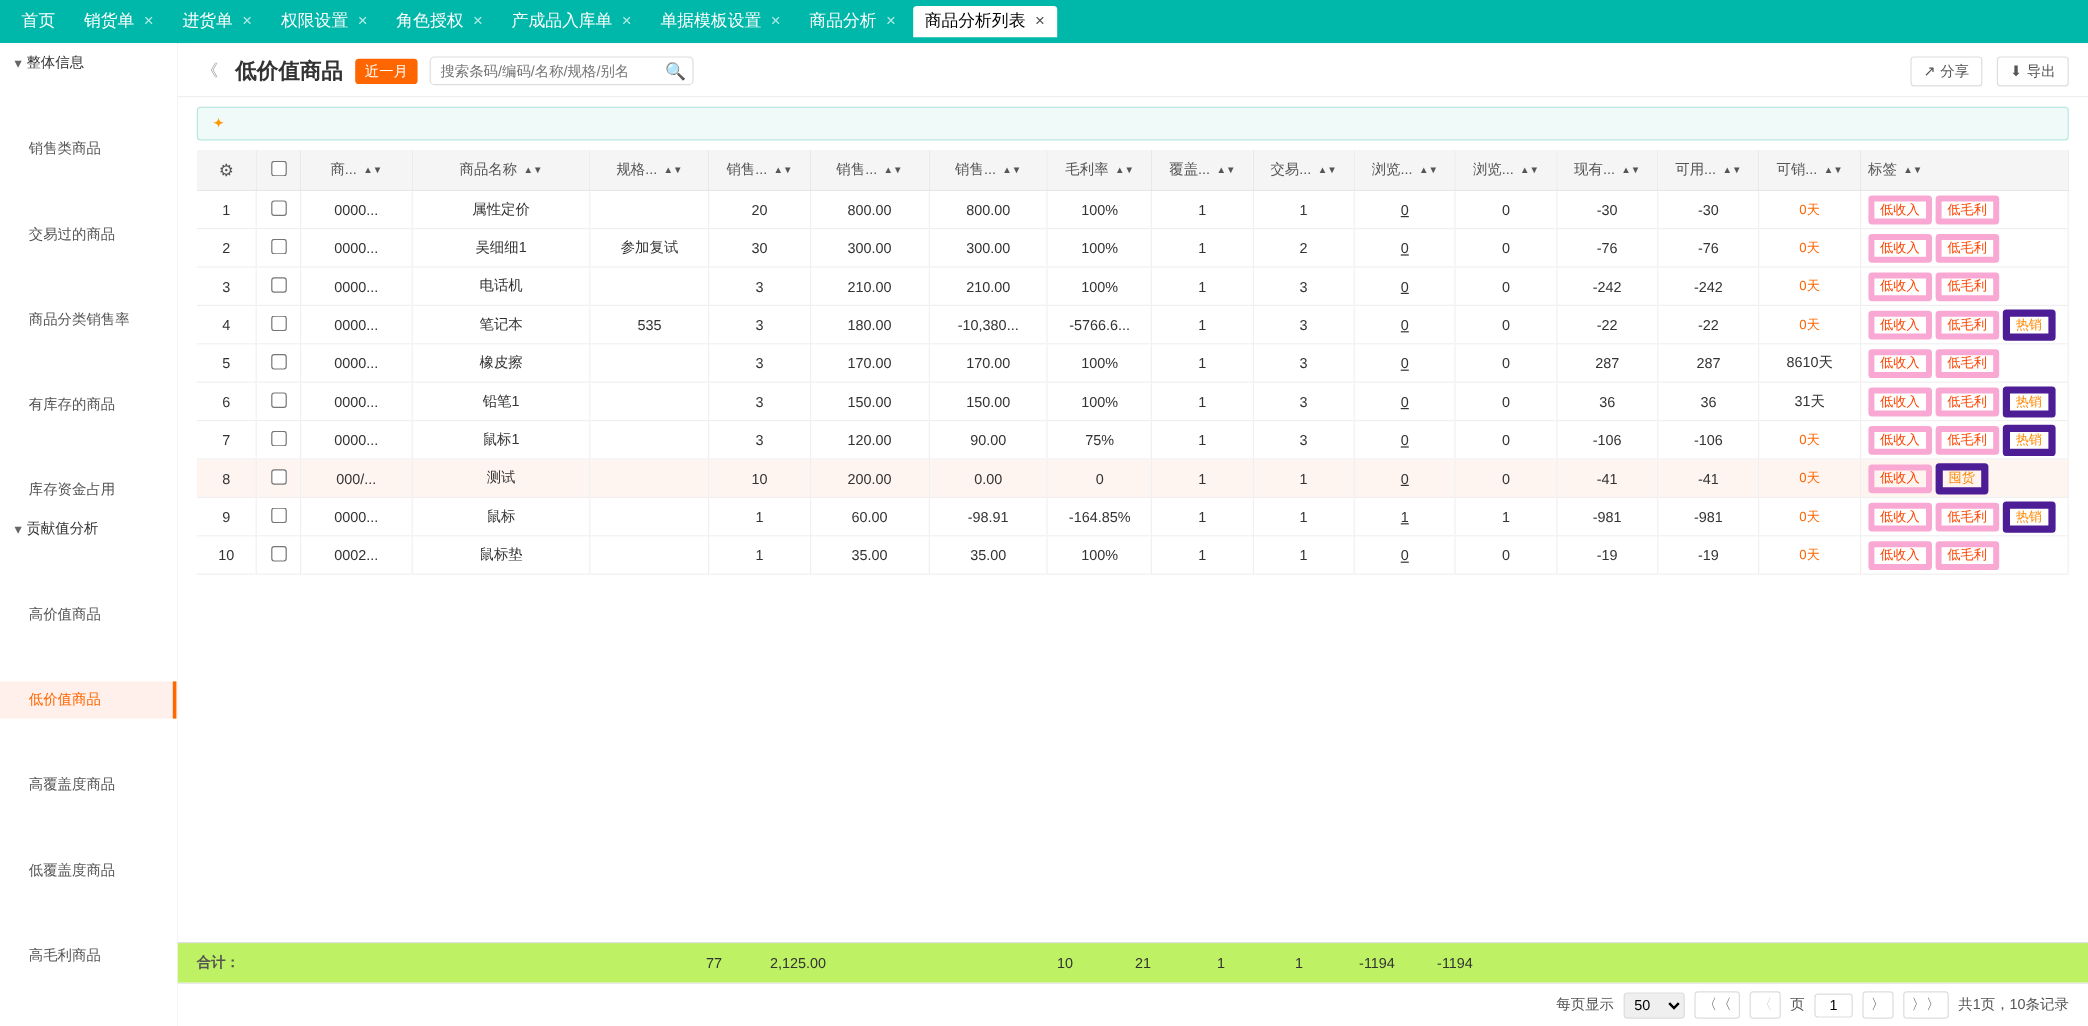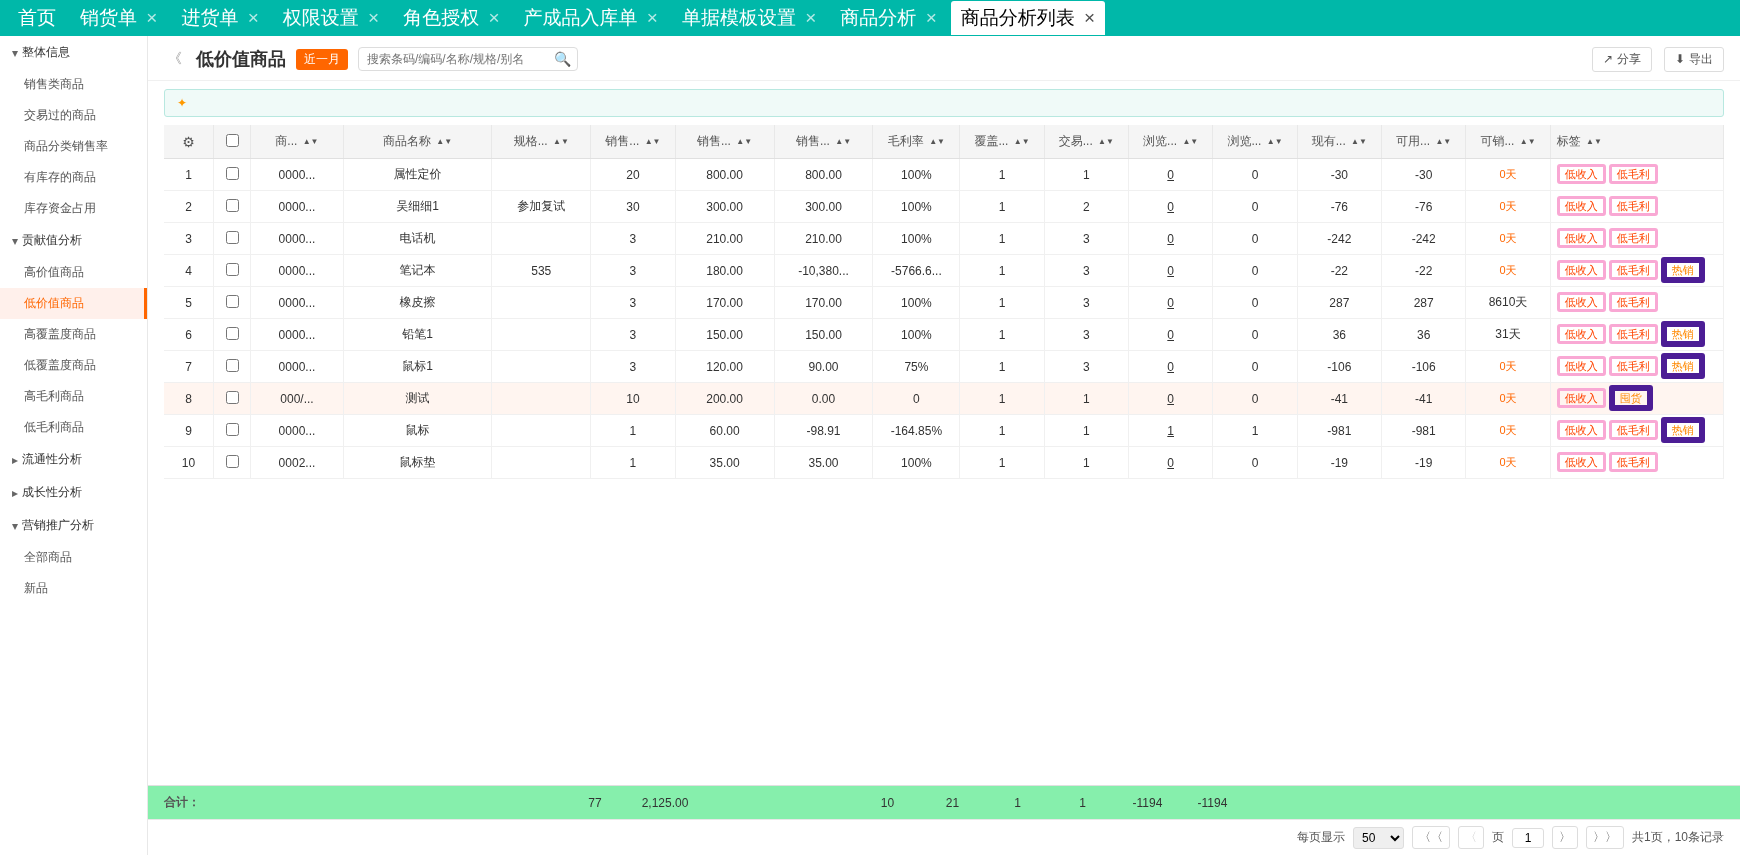--- a/index.html
+++ b/index.html
@@ -12,21 +12,21 @@
       display: flex;
       align-items: center;
       padding: 0 8px;
       gap: 4px;
       flex-shrink: 0;
     }
     .nav-tab {
       color: #fff;
       padding: 4px 10px;
       cursor: pointer;
-      font-size: 19px;
+      font-size: 14px;
       white-space: nowrap;
       border-radius: 3px 3px 0 0;
     }
     .nav-tab.active { background: #fff; color: #000000; }
     .nav-tab .close { margin-left: 4px; opacity: 0.7; }
 
     
     .main-layout {
       display: flex;
       height: calc(100vh - 36px);
@@ -47,20 +47,21 @@
       font-size: 12px;
       color: #333;
       cursor: pointer;
     }
     .sidebar-group-header .arrow { margin-right: 4px; color: #666; }
     .sidebar-item {
       padding: 7px 12px 7px 24px;
       font-size: 12px;
       color: #555;
       cursor: pointer;
+      margin-top: 40px;
     }
     .sidebar-item.active { background: #fff0eb; color: #ff6600; border-right: 3px solid #ff6600; }
 
     
     .content {
       flex: 1;
       display: flex;
       flex-direction: column;
       overflow: hidden;
       background: #fff;
@@ -195,33 +196,33 @@
     .col-cover { width: 65px; }
     .col-trade { width: 65px; }
     .col-browse-a { width: 65px; }
     .col-browse-b { width: 65px; }
     .col-current { width: 65px; }
     .col-available { width: 65px; }
     .col-saleable { width: 65px; }
     .col-tags { width: 140px; text-align: left; }
 
     .tag { border-radius: 3px; padding: 1px 5px; font-size: 11px; margin-right: 3px; }
-    .tag-red { color: #ff4400; border: 3px solid #f9a8d4; }
+    .tag-red { color: #ff4400; border: 5px solid #f9a8d4; }
     .tag-orange { color: #ff8800; border: 6px solid #4c1d95; }
 
     .days-orange { color: #ff6600; font-size: 11px; }
     .underline { text-decoration: underline; }
 
     
     .footer-summary {
       border-top: 1px solid #e0e0e0;
       padding: 8px 16px;
       display: flex;
       align-items: center;
-      background: #86efac;
+      background: #bef264;
       flex-shrink: 0;
       font-size: 12px;
     }
     .footer-label { color: #555; margin-right: 20px; font-weight: bold; }
     .footer-values {
       display: flex;
       gap: 0;
       flex: 1;
     }
     .footer-cell {

